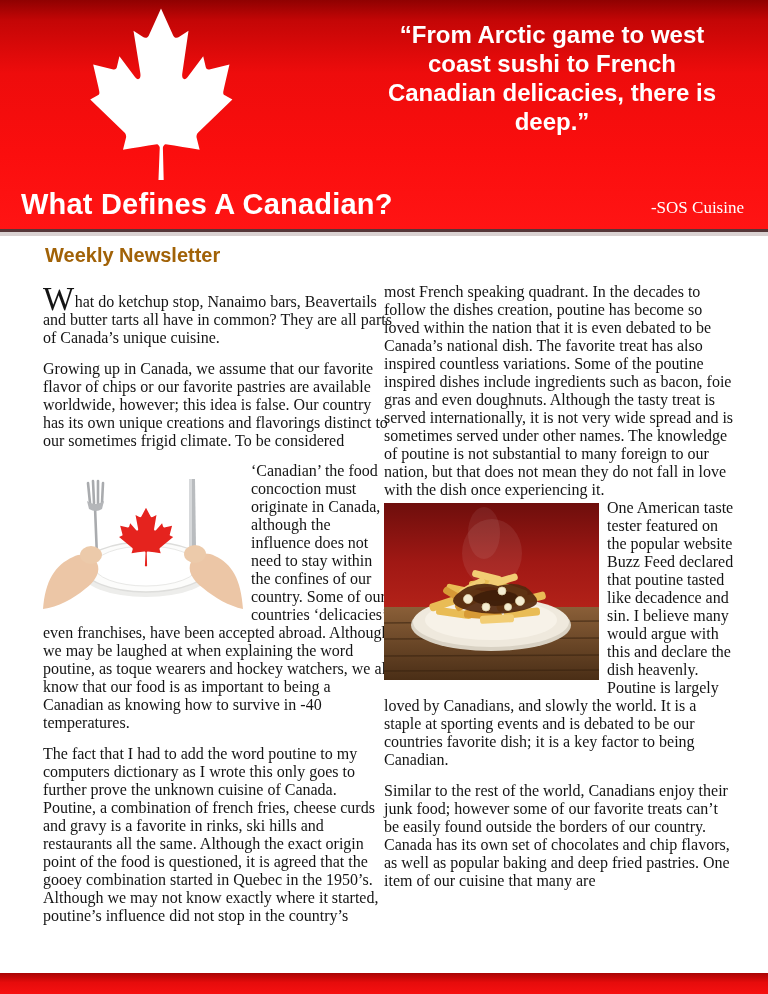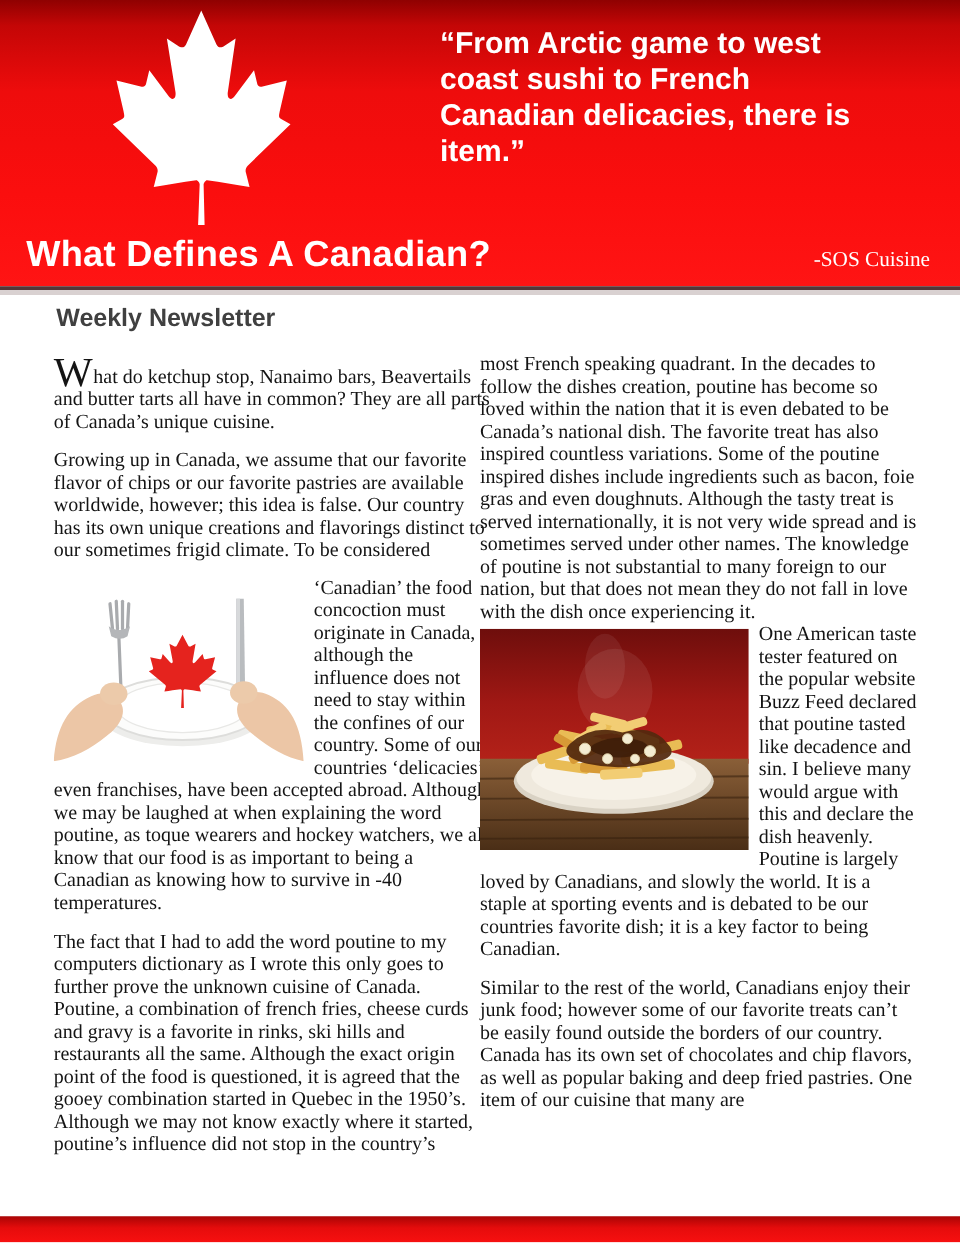--- a/index.html
+++ b/index.html
@@ -5,33 +5,33 @@
   html,body{margin:0;padding:0;background:#ffffff;}
   .page{position:relative;width:768px;height:994px;background:#ffffff;overflow:hidden;
         font-family:"Liberation Serif","DejaVu Serif",serif;color:#141414;}
 
   
   .masthead{position:absolute;left:0;top:0;width:768px;height:229px;
     background:linear-gradient(180deg,#8f0101 0%,#c40606 9%,#ee0c0c 32%,#fb0e0e 68%,#ff1414 100%);
     border-bottom:3px solid #553638;
     box-shadow:0 4px 0 #d9d1d1;}
   .leaf-big{position:absolute;left:56px;top:6px;width:210px;height:174px;}
-  .quote{position:absolute;left:352px;top:20px;width:400px;text-align:left;
+  .quote{position:absolute;left:352px;top:20px;width:400px;text-align:center;
     font-family:"Liberation Sans","DejaVu Sans",sans-serif;font-weight:bold;
     font-size:24px;line-height:29px;color:#ffffff;}
   .masthead-title{position:absolute;left:21px;top:188px;margin:0;
     font-family:"Liberation Sans","DejaVu Sans",sans-serif;font-weight:bold;
     font-size:29px;color:#ffffff;letter-spacing:0.2px;}
   .attribution{position:absolute;right:24px;top:198px;
     font-family:"Liberation Serif","DejaVu Serif",serif;font-size:17px;color:#ffffff;margin-left:29px;}
 
   
   .newsletter-heading{position:absolute;left:45px;top:244px;margin:0;
     font-family:"Liberation Sans","DejaVu Sans",sans-serif;font-weight:bold;
-    font-size:20px;color:#404040;}
+    font-size:20px;color:#a16207;}
   .col{position:absolute;font-size:16px;line-height:18px;text-align:left;}
   .col p{margin:0 0 13px 0;}
   .col-left{left:43px;top:289px;width:349px;}
   .col-right{left:384px;top:283px;width:351px;}
   .dropcap{font-size:33px;line-height:14px;letter-spacing:0.5px;position:relative;top:3px;}
   .wrapblock{overflow:visible;}
   .wrapblock p{margin:0 0 13px 0;}
   .img-plate{float:left;width:200px;height:142px;margin:5px 8px 5px 0;}
   .img-poutine{float:left;width:215px;height:177px;margin:4px 8px 5px 0;}
 
@@ -46,21 +46,21 @@
 
   <header class="masthead">
     <svg class="leaf-big" viewBox="0 0 100 70" preserveAspectRatio="none" aria-hidden="true">
       <path fill="#ffffff" d="M50 1 l-5.8 10.9 c-.7 1.2-1.9 1.1-3.1.4 L36.9 10 l3.2 16.8 c.7 3.1-1.5 3.1-2.5 1.8 l-7.4-8.4 -1.2 4.3 c-.1.6-.8 1.2-1.7 1 l-9.6-2 2.5 9.2 c.5 2 .9 2.8-.5 3.3 l-3.4 1.6 16.3 13.3 c.6.5 1 1.4.7 2.2 l-1.4 4.7 c5.6-.7 10.6-1.6 16.2-2.2 .5 0 1.3.8 1.3 1.3 l-.8 17.3 h2.8 l-.5-17.2 c0-.6.8-1.4 1.3-1.4 5.6.6 10.6 1.5 16.2 2.2 l-1.4-4.7 c-.3-.8.1-1.7.7-2.2 l16.3-13.3 -3.4-1.6 c-1.4-.5-1-1.3-.5-3.3 l2.5-9.2 -9.6 2 c-.9.2-1.6-.4-1.7-1 l-1.2-4.3 -7.4 8.4 c-1 1.3-3.2 1.3-2.5-1.8 L63.1 10 l-4.2 2.3 c-1.2.7-2.4.8-3.1-.4 z"></path>
     </svg>
 
     <div class="quote">
       <div>“From Arctic game to west</div>
       <div>coast sushi to French</div>
       <div>Canadian delicacies, there is</div>
-      <div>item.”</div>
+      <div>deep.”</div>
     </div>
 
     <h1 class="masthead-title">What Defines A Canadian?</h1>
     <div class="attribution">-SOS Cuisine</div>
   </header>
 
   <h2 class="newsletter-heading">Weekly Newsletter</h2>
 
   <section class="col col-left">
     <p><span class="dropcap">W</span><span>hat do ketchup stop, Nanaimo bars, Beavertails and butter tarts all have in common? They are all parts of Canada’s unique cuisine.</span></p>

